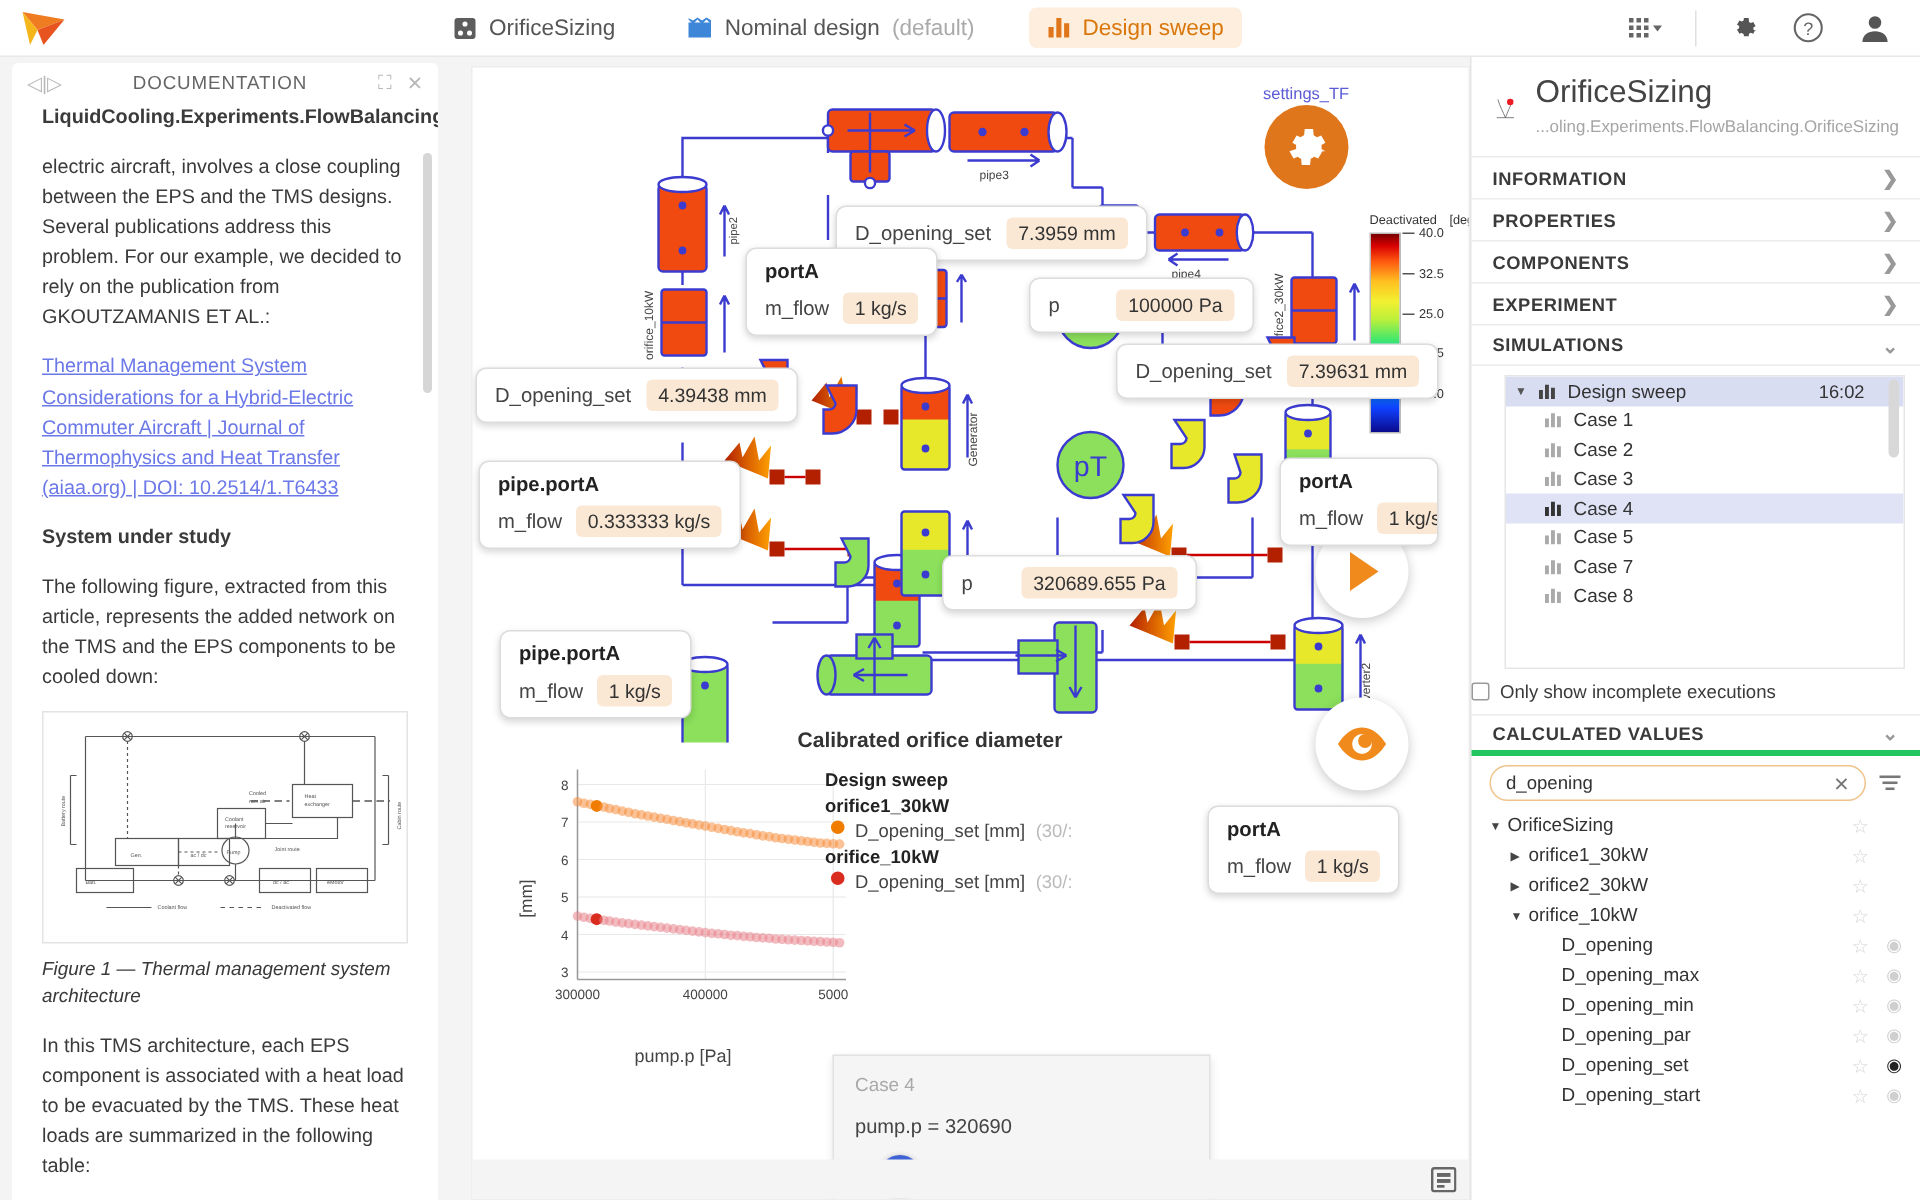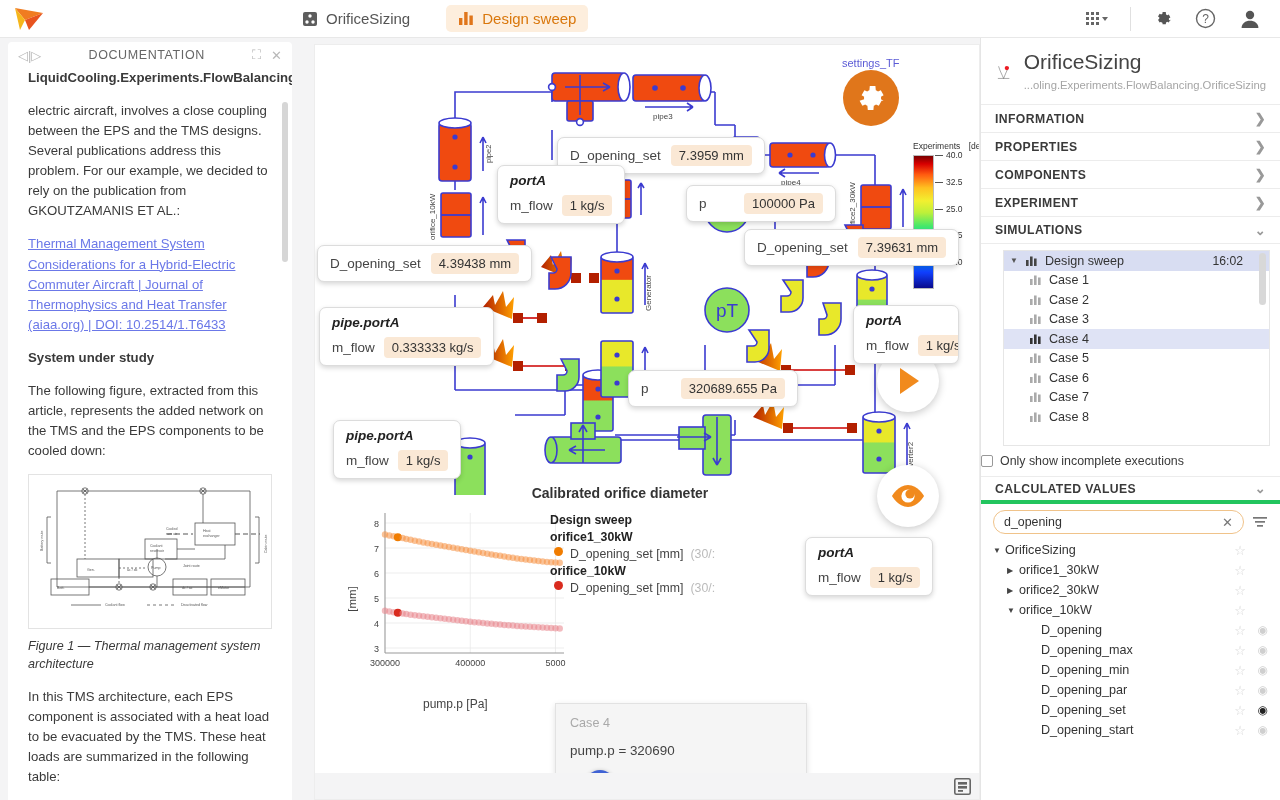--- a/index.html
+++ b/index.html
@@ -61,21 +61,21 @@
 
   
   .card{
     position:absolute; background:#fff; border:1px solid #dcdcdc; border-radius:7px;
     box-shadow:0 2px 5px rgba(0,0,0,.16); padding:7px 12px;
     display:flex; align-items:center; gap:10px; white-space:nowrap;
   }
   .card .lbl{ font-size:13.5px; color:#444; }
   .card .val{ background:#fae8d5; color:#333; border-radius:4px; padding:3px 8px; font-size:13px; }
   .card.stack{ display:block; }
-  .card.stack .nm{ font-weight:bold; font-size:13.5px; color:#222; margin-bottom:7px;font-style:italic; }
+  .card.stack .nm{ font-weight:bold; font-size:13.5px; color:#222; margin-bottom:7px; }
   .card.stack .row{ display:flex; align-items:center; gap:9px; }
   .card.clip{ overflow:hidden; }
 
   .roundbtn{
     position:absolute; width:62px; height:62px; border-radius:50%; background:#fff;
     box-shadow:0 2px 8px rgba(0,0,0,.22); display:flex; align-items:center; justify-content:center;
     cursor:pointer;
   }
   .gearbtn{
     position:absolute; width:56px;height:56px;border-radius:50%;background:#e0761b;
@@ -161,20 +161,28 @@
 
     <div class="tb-tabs">
       <div class="tb-tab">
         <svg width="16" height="16" viewBox="0 0 16 16">
           <rect x="1" y="1" width="14" height="14" rx="2" fill="#5d5d5d"></rect>
           <circle cx="8" cy="5" r="1.7" fill="#fff"></circle>
             <circle cx="5" cy="11" r="1.7" fill="#fff"></circle>
             <circle cx="11" cy="11" r="1.7" fill="#fff"></circle>
         </svg>
         <span>OrificeSizing</span>
+      </div>
+      <div class="tb-tab">
+        <svg width="17" height="16" viewBox="0 0 17 16">
+          <path d="M1 4 L16 4 L16 14 L1 14 Z" fill="#3d86d8"></path>
+          <path d="M1 2 L4 5 L7 2 L10 5 L13 2 L16 5 L16 2.5 L13 0.6 L10 2.6 L7 0.6 L4 2.6 L1 1.2 Z" fill="#3d86d8"></path>
+        </svg>
+        <span>Nominal design</span>
+        <span class="sub">(default)</span>
       </div>
       <div class="tb-tab active">
         <svg width="16" height="15" viewBox="0 0 16 15">
           <rect x="1" y="7" width="3.4" height="7" fill="#e0761b"></rect>
           <rect x="6.2" y="1" width="3.4" height="13" fill="#e0761b"></rect>
           <rect x="11.4" y="4.5" width="3.4" height="9.5" fill="#e0761b"></rect>
         </svg>
         <span>Design sweep</span>
       </div>
     </div>
@@ -538,21 +546,21 @@
         <g>
           <rect x="388" y="370" width="28" height="60" rx="3" fill="#8ce05c" stroke="#3b3bd0" stroke-width="1.6"></rect>
           <rect x="364" y="382" width="26" height="22" fill="#8ce05c" stroke="#3b3bd0" stroke-width="1.6"></rect>
           <path d="M362 392 H396 M396 392 l-7 -4 M396 392 l-7 4" stroke="#3b3bd0" stroke-width="1.6" fill="none"></path>
           <path d="M402 372 V420 M402 420 l-4 -7 M402 420 l4 -7" stroke="#3b3bd0" stroke-width="1.6" fill="none"></path>
         </g>
       </svg>
 
       <div style="position:absolute;left:598px;top:96px;width:80px;">
         <div style="font-size:8.5px;color:#333;white-space:nowrap;">
-          <span>Experiments</span>
+          <span>Deactivated</span>
           <span style="margin-left:6px;">[deg</span>
         </div>
         <div style="position:relative;margin-top:4px;">
           <div style="width:21px;height:134px;border:1px solid #bbb;background:linear-gradient(to top,#0a0a8c 0%,#1040ff 12%,#00b0ff 25%,#00e8d0 35%,#46e86a 47%,#bdf03a 57%,#f2f030 66%,#ffc020 76%,#ff5a10 86%,#d80000 94%,#7a0000 100%);"></div>
           <div style="position:absolute;left:22px;top:-5px;font-size:8.5px;color:#333;">
             <div style="height:26.8px"><span style="display:inline-block;width:8px;border-top:1px solid #555;vertical-align:middle;margin-right:3px;"></span><span>40.0</span></div>
             <div style="height:26.8px"><span style="display:inline-block;width:8px;border-top:1px solid #555;vertical-align:middle;margin-right:3px;"></span><span>32.5</span></div>
             <div style="height:26.8px"><span style="display:inline-block;width:8px;border-top:1px solid #555;vertical-align:middle;margin-right:3px;"></span><span>25.0</span></div>
             <div style="height:26.8px"><span style="display:inline-block;width:8px;border-top:1px solid #555;vertical-align:middle;margin-right:3px;"></span><span>17.5</span></div>
             <div style="height:26.8px"><span style="display:inline-block;width:8px;border-top:1px solid #555;vertical-align:middle;margin-right:3px;"></span><span>10.0</span></div>
@@ -868,28 +876,20 @@
             <rect x="8" y="2.5" width="2.6" height="7.5" fill="#aaa"></rect>
           </svg>
           <span>Case 5</span>
         </div>
       <div class="simrow child">
           <svg width="11" height="10" viewBox="0 0 11 10">
             <rect x="0" y="4" width="2.6" height="6" fill="#aaa"></rect>
             <rect x="4" y="0.5" width="2.6" height="9.5" fill="#aaa"></rect>
             <rect x="8" y="2.5" width="2.6" height="7.5" fill="#aaa"></rect>
           </svg>
-          <span>Case 6</span>
-        </div>
-      <div class="simrow child">
-          <svg width="11" height="10" viewBox="0 0 11 10">
-            <rect x="0" y="4" width="2.6" height="6" fill="#aaa"></rect>
-            <rect x="4" y="0.5" width="2.6" height="9.5" fill="#aaa"></rect>
-            <rect x="8" y="2.5" width="2.6" height="7.5" fill="#aaa"></rect>
-          </svg>
           <span>Case 7</span>
         </div>
       <div class="simrow child">
           <svg width="11" height="10" viewBox="0 0 11 10">
             <rect x="0" y="4" width="2.6" height="6" fill="#aaa"></rect>
             <rect x="4" y="0.5" width="2.6" height="9.5" fill="#aaa"></rect>
             <rect x="8" y="2.5" width="2.6" height="7.5" fill="#aaa"></rect>
           </svg>
           <span>Case 8</span>
         </div>

